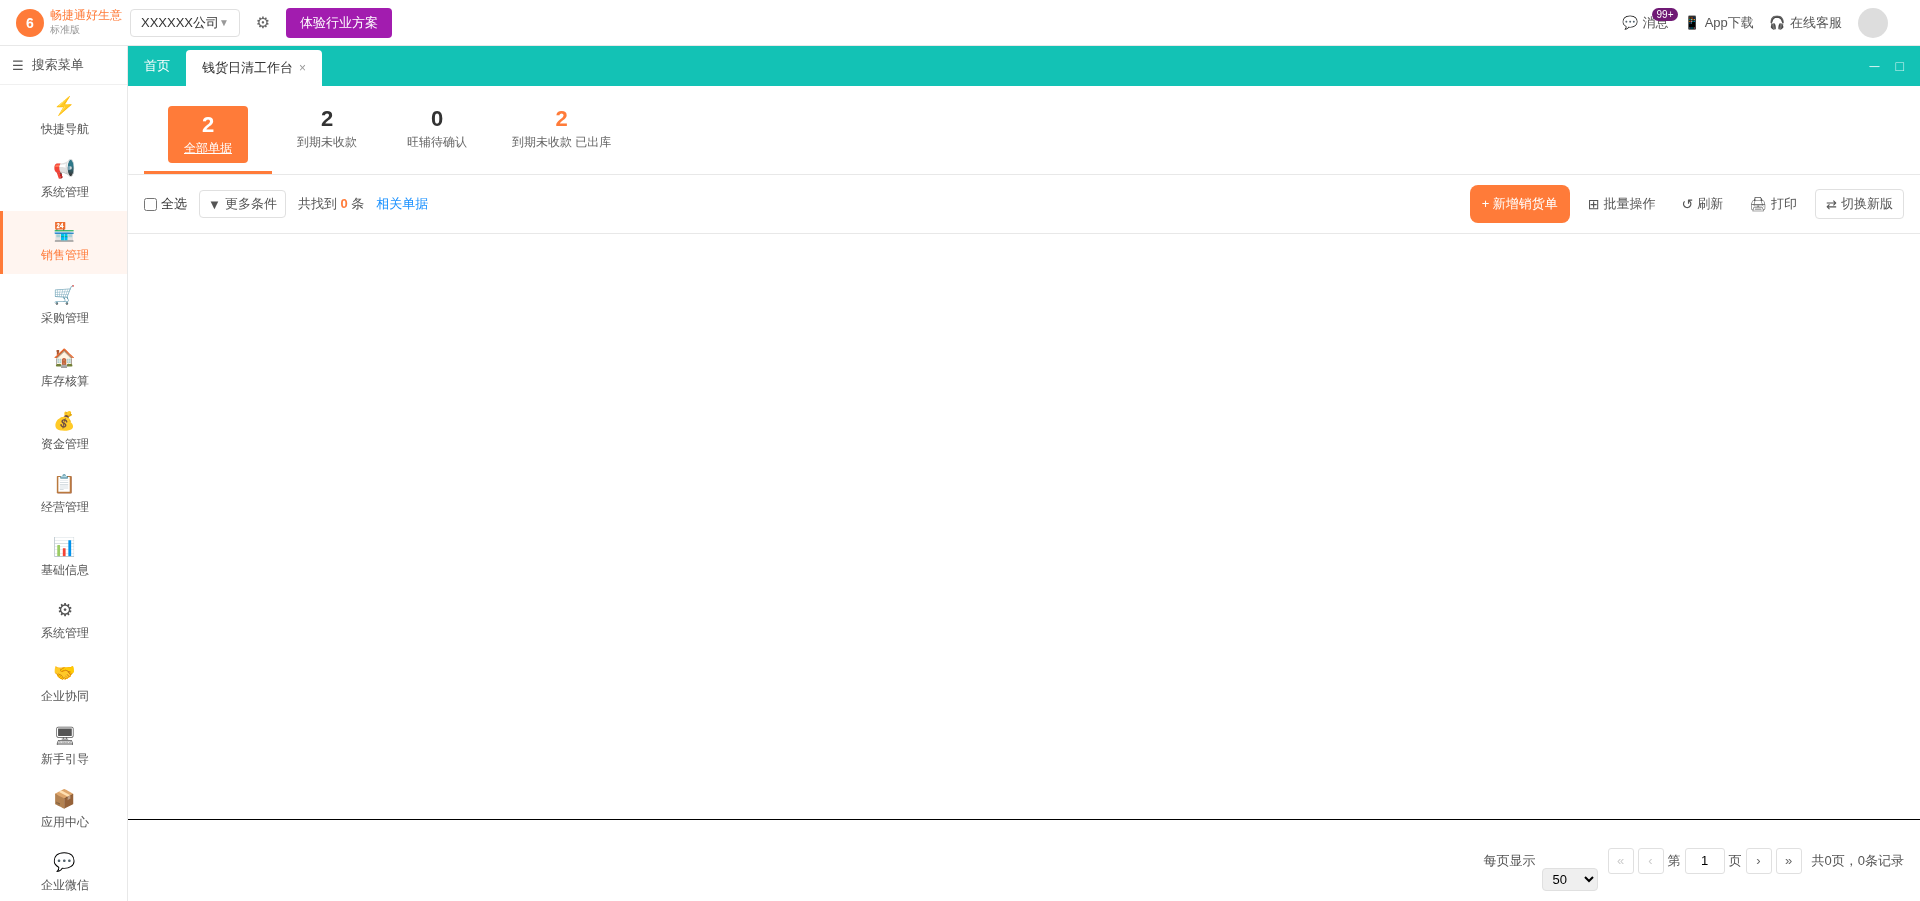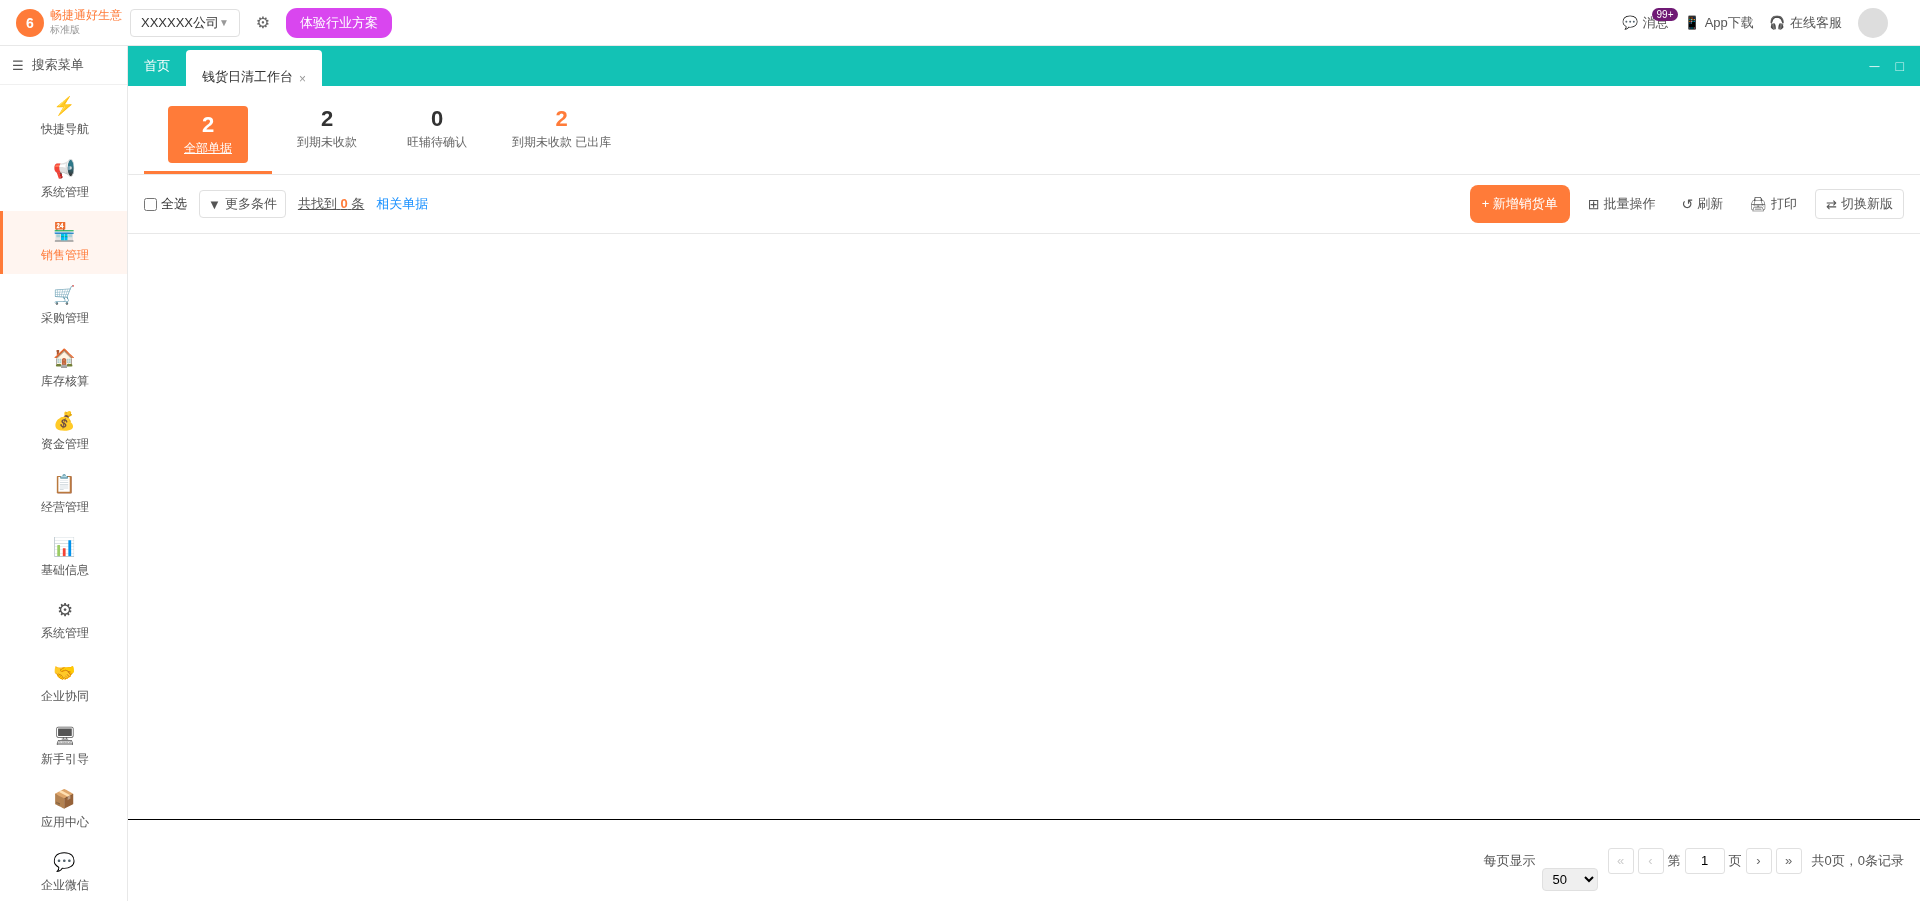--- a/index.html
+++ b/index.html
@@ -64,24 +64,24 @@
       width: 30px;
       height: 30px;
       display: flex;
       align-items: center;
       justify-content: center;
       cursor: pointer;
       color: #666;
       font-size: 16px;
     }
     .trial-btn {
-      background: #d946ef;
+      background: #a21caf;
       color: #fff;
       border: none;
-      border-radius: 11px;
+      border-radius: 4px;
       padding: 6px 14px;
       font-size: 13px;
       cursor: pointer;
     }
     .top-bar-right {
       display: flex;
       align-items: center;
       gap: 16px;
     }
     .top-right-item {
@@ -190,21 +190,20 @@
       cursor: pointer;
       font-size: 13px;
       color: rgba(255,255,255,0.85);
     }
     .tab-item.active {
       background: #fff;
       color: #333;
       border-radius: 4px 4px 0 0;
       margin-top: 4px;
       height: 36px;
-      align-items: flex-end;
     }
     .tab-home {
       color: #fff;
       font-size: 13px;
     }
     .tab-close {
       font-size: 12px;
       color: #999;
       cursor: pointer;
     }
@@ -312,21 +311,21 @@
       display: flex;
       align-items: center;
       gap: 4px;
       cursor: pointer;
       color: #555;
       font-size: 13px;
       padding: 4px 8px;
       border: 1px solid #e0e0e0;
       border-radius: 4px;
     }
-    .found-text { font-size: 13px; color: #555; text-decoration: underline; }
+    .found-text { font-size: 13px; color: #555; }
     .found-num { color: #ff7b39; font-weight: bold; }
     .link-text { color: #1890ff; cursor: pointer; font-size: 13px; }
 
     .toolbar-right {
       display: flex;
       align-items: center;
       gap: 10px;
     }
     .add-btn {
       background: #ff7b39;

